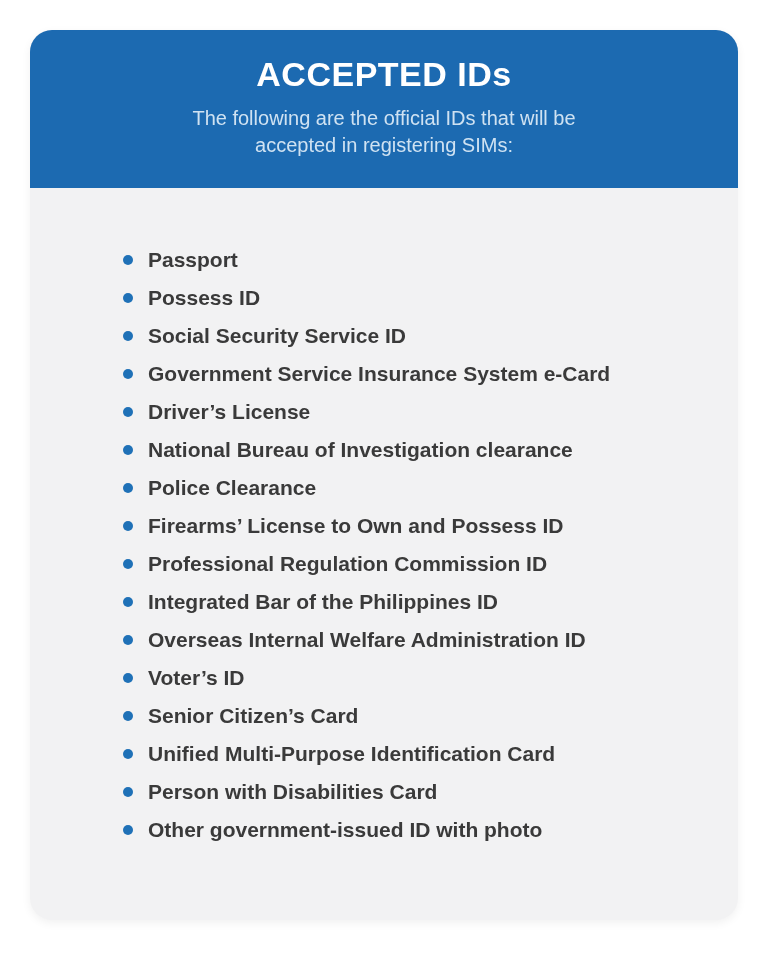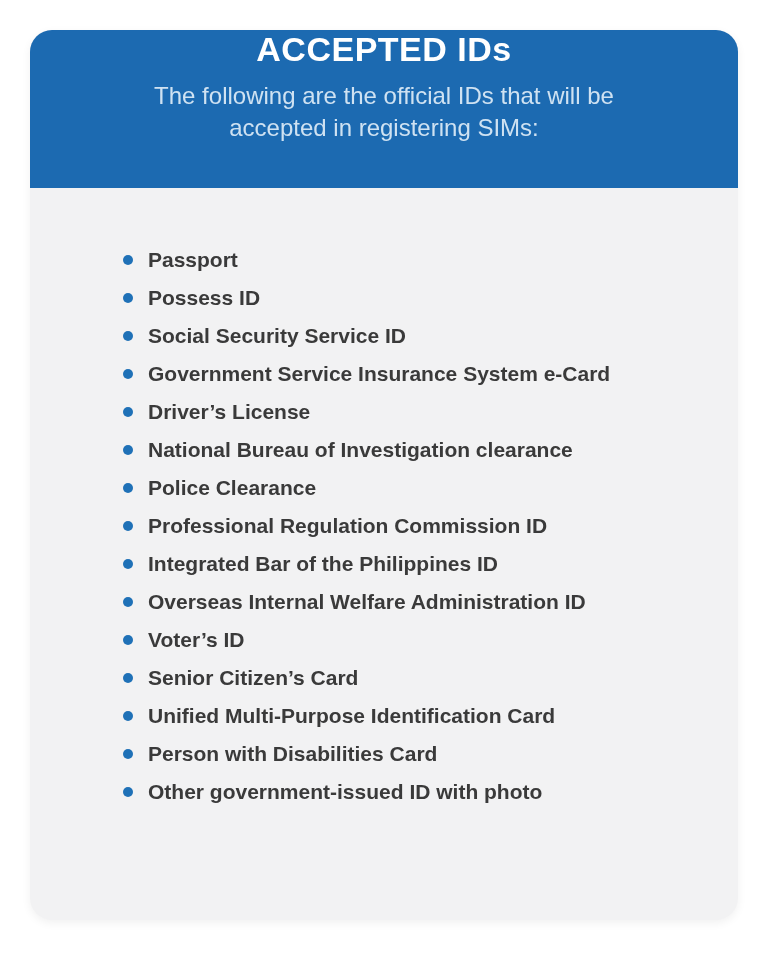--- a/index.html
+++ b/index.html
@@ -31,33 +31,34 @@
     width: 708px;
     height: 890px;
     border-radius: 22px;
     overflow: hidden;
     background: var(--body-gray);
     box-shadow: 0 3px 10px rgba(0,0,0,0.06);
   }
   .card-header {
     background: var(--header-blue);
     height: 158px;
+    padding-top: 25px;
     text-align: center;
   }
   .card-title {
     margin: 0;
     font-size: 34px;
     line-height: 1.15;
     font-weight: bold;
     color: var(--title-color);
     letter-spacing: 0.5px;
   }
   .card-subtitle {
     margin: 11px 0 7px 0;
-    font-size: 24px;
+    font-size: 20px;
     line-height: 1.35;
     color: var(--subtitle-color);
     font-weight: normal;
   }
   .card-subtitle span { display: block; }
   .card-body {
     height: 732px;
   }
   .id-list {
     list-style: none;
@@ -120,20 +121,24 @@
       <li class="id-item">
           <span class="bullet"></span>
           <span class="id-label">National Bureau of Investigation clearance</span>
         </li>
       <li class="id-item">
           <span class="bullet"></span>
           <span class="id-label">Police Clearance</span>
         </li>
       <li class="id-item">
           <span class="bullet"></span>
+          <span class="id-label">Firearms’ License to Own and Possess ID</span>
+        </li>
+      <li class="id-item">
+          <span class="bullet"></span>
           <span class="id-label">Professional Regulation Commission ID</span>
         </li>
       <li class="id-item">
           <span class="bullet"></span>
           <span class="id-label">Integrated Bar of the Philippines ID</span>
         </li>
       <li class="id-item">
           <span class="bullet"></span>
           <span class="id-label">Overseas Internal Welfare Administration ID</span>
         </li>

